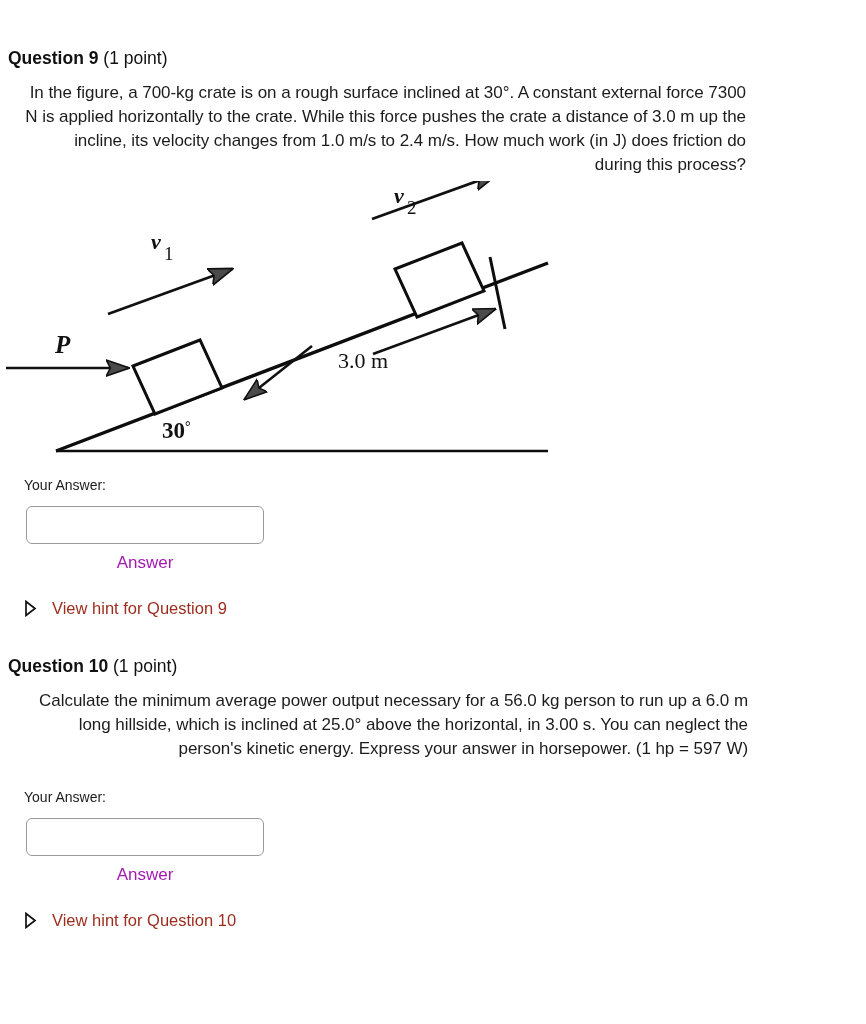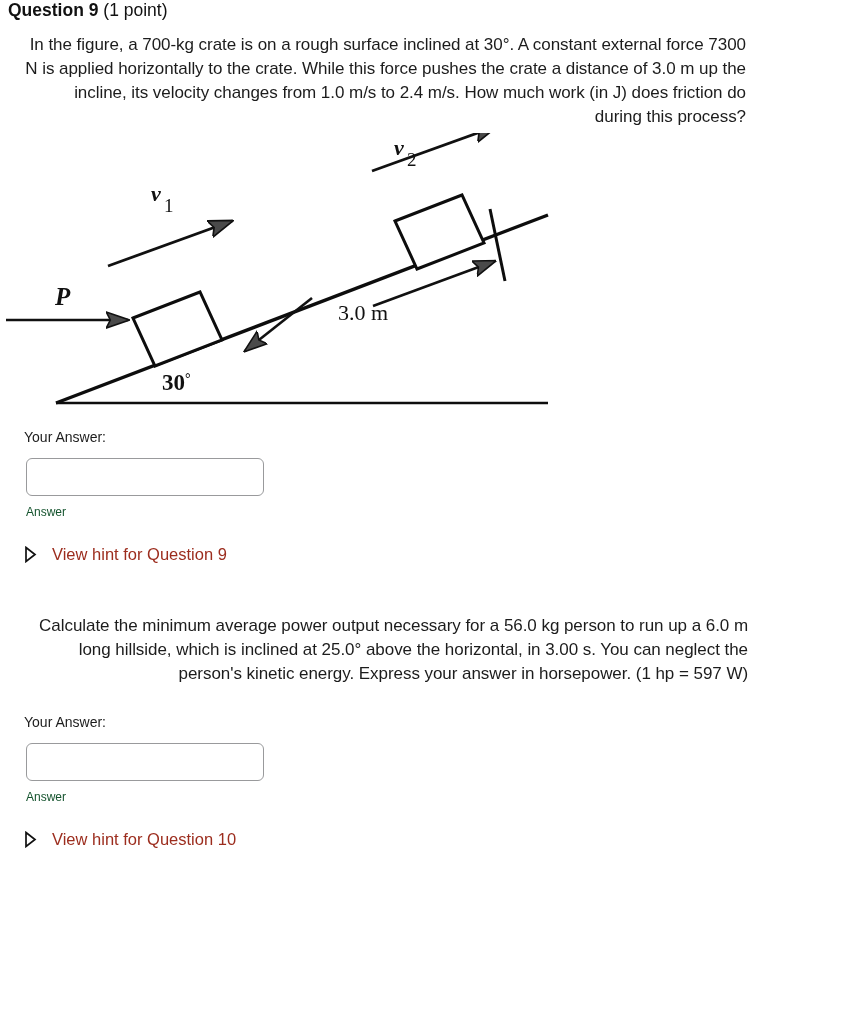--- a/index.html
+++ b/index.html
@@ -74,25 +74,26 @@
     border: 1px solid #999a9c;
     border-radius: 6px;
     background: #ffffff;
     font-family: "Liberation Sans", sans-serif;
     font-size: 15px;
     color: #1c1c1c;
     padding: 0 8px;
     outline: none;
   }
   .answer-caption {
-    font-size: 12px;
-    color: #14532d;
+    font-size: 17px;
+    color: #a21caf;
     margin-left: 26px;
     margin-top: 9px;
     width: 238px;
+    text-align: center;
   }
 
   
   .hint-row {
     display: flex;
     align-items: center;
     margin-left: 24px;
     margin-top: 26px;
   }
   .hint-triangle {
@@ -112,21 +113,21 @@
 
   
   .q-block { position: relative; }
   .q-gap { height: 38px; }
 </style>
 </head>
 <body>
 
 <div class="page">
 
-  <div class="q-block" style="">
+  <div class="q-block" style="margin-top:48px;">
 
     <div class="q-header">
       <span class="q-title">Question 9</span>
       <span class="q-points">(1 point)</span>
     </div>
 
     <div class="q-body">In the figure, a 700-kg crate is on a rough surface inclined at 30°. A constant external force 7300 N is applied horizontally to the crate. While this force pushes the crate a distance of 3.0 m up the incline, its velocity changes from 1.0 m/s to 2.4 m/s. How much work (in J) does friction do during this process?</div>
 
     <div class="figure-wrap">
       <svg class="figure-svg" width="700" height="290" viewBox="0 0 700 290">
@@ -185,20 +186,24 @@
         </svg>
       </span>
       <a class="hint-link" href="#" style="color: rgb(156, 45, 30);">View hint for Question 9</a>
     </div>
   </div>
 
   <div class="q-gap"></div>
 
   <div class="q-block">
 
+    <div class="q-header">
+      <span class="q-title">Question 10</span>
+      <span class="q-points">(1 point)</span>
+    </div>
 
     <div class="q-body" style="margin-right:118px;">Calculate the minimum average power output necessary for a 56.0 kg person to run up a 6.0 m long hillside, which is inclined at 25.0° above the horizontal, in 3.00 s. You can neglect the person's kinetic energy. Express your answer in horsepower. (1 hp = 597 W)</div>
 
     <div class="answer-label" style="margin-top:28px;">Your Answer:</div>
 
     <input class="answer-input" type="text" value="" placeholder="" style="border-color: rgb(153, 154, 156);">
 
     <div class="answer-caption">Answer</div>
 
     <div class="hint-row">

